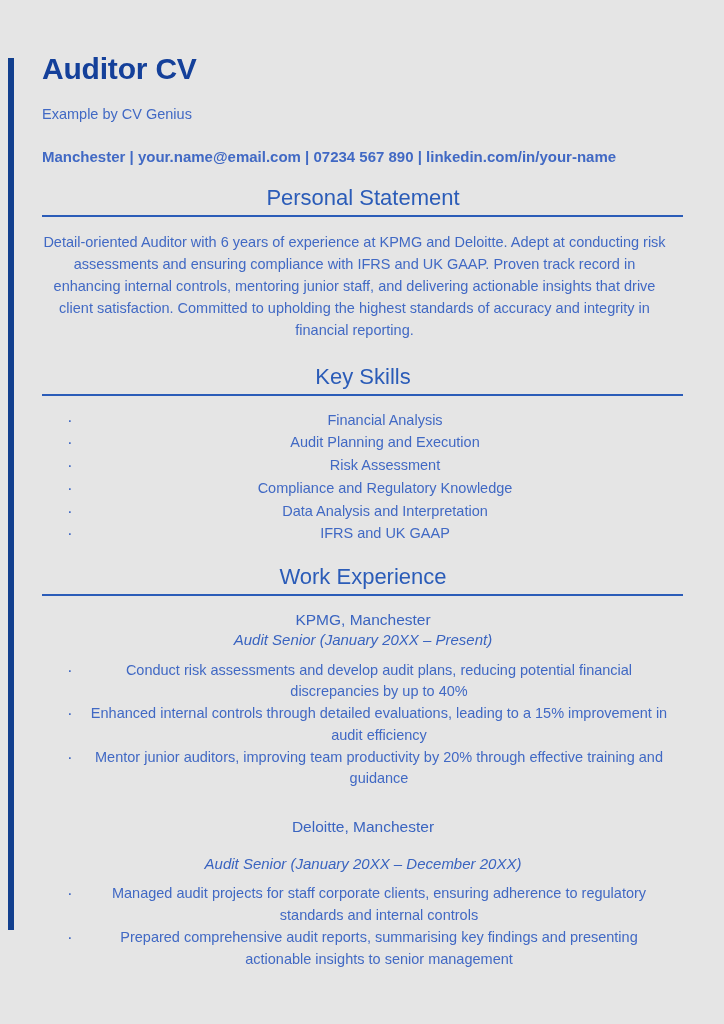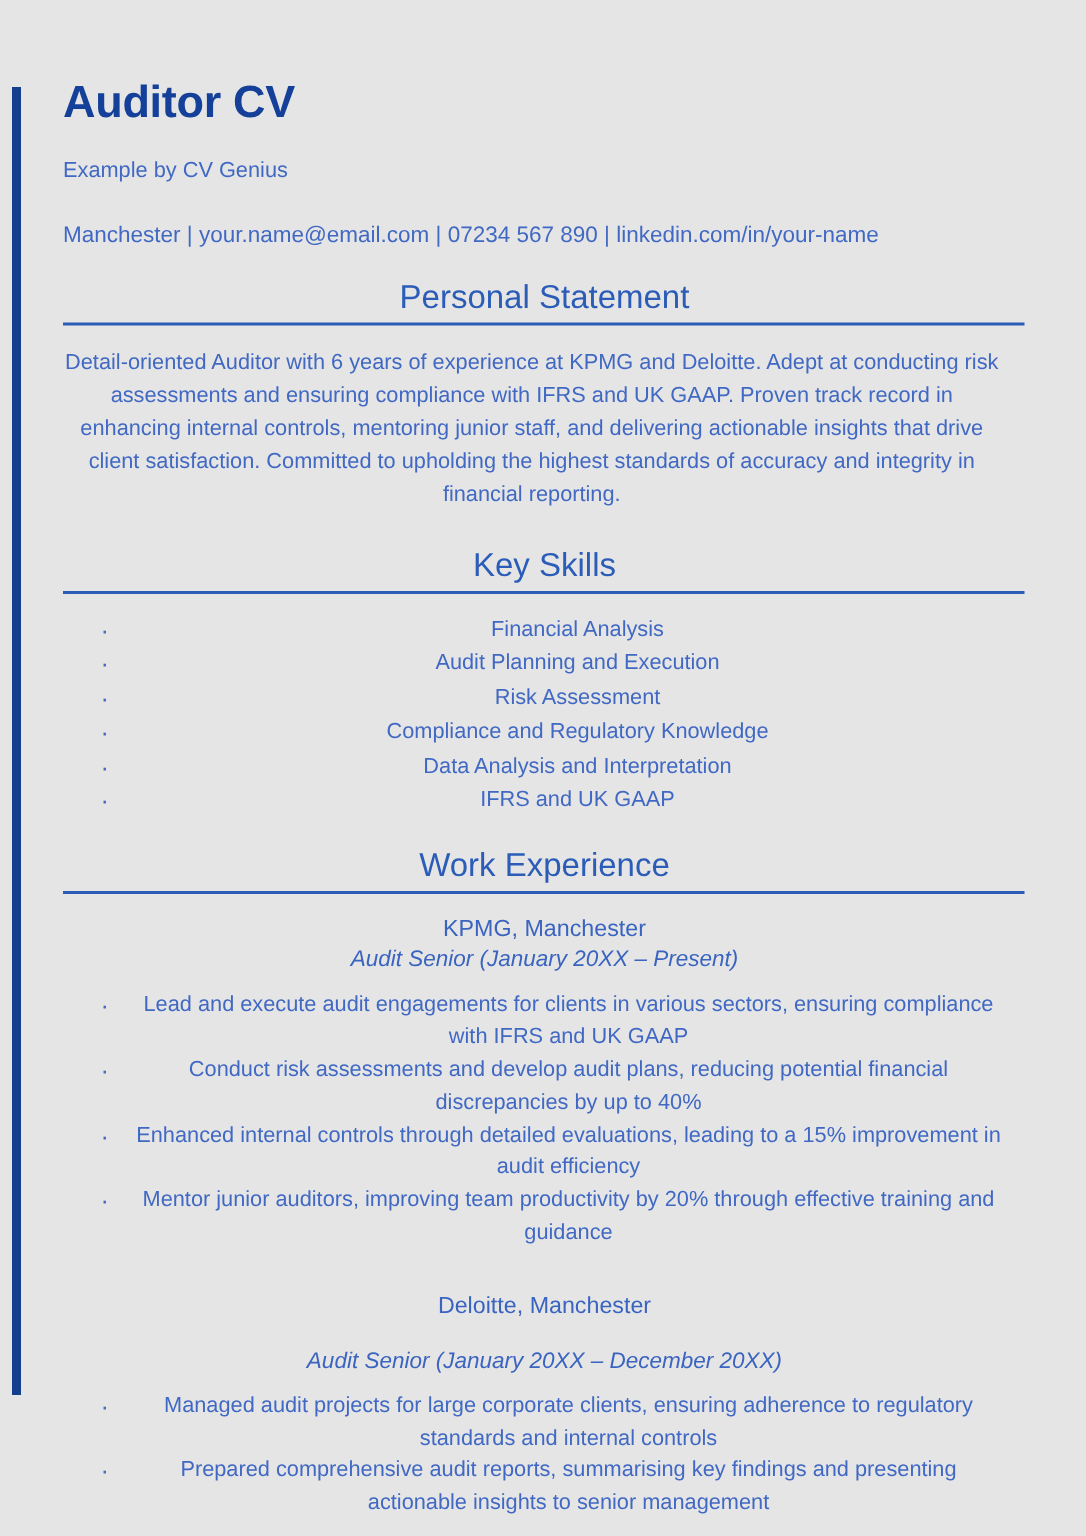--- a/index.html
+++ b/index.html
@@ -154,21 +154,21 @@
 <div class="page" style="background: #e5e5e5;">
 
   <div class="accent-bar" style="background: rgb(18, 63, 142);"></div>
 
   <div class="content">
 
     <h1 class="cv-title" style="color: rgb(20, 64, 154);">Auditor CV</h1>
 
     <div class="byline" style="color: rgb(65, 105, 196);">Example by CV Genius</div>
 
-    <div class="contact-line" style="color: rgb(65, 105, 196);">Manchester | your.name@email.com | 07234 567 890 | linkedin.com/in/your-name</div>
+    <div class="contact-line" style="color: rgb(65, 105, 196); font-weight: bold;">Manchester | your.name@email.com | 07234 567 890 | linkedin.com/in/your-name</div>
 
     <div class="section sec-statement">
       <h2 class="section-heading" style="color: rgb(43, 92, 184);">Personal Statement</h2>
       <div class="section-rule" style="background: rgb(43, 92, 184);"></div>
       <p class="statement" style="color: rgb(65, 105, 196);">Detail-oriented Auditor with 6 years of experience at KPMG and Deloitte. Adept at conducting risk assessments and ensuring compliance with IFRS and UK GAAP. Proven track record in enhancing internal controls, mentoring junior staff, and delivering actionable insights that drive client satisfaction. Committed to upholding the highest standards of accuracy and integrity in financial reporting.</p>
     </div>
 
     <div class="section sec-keyskills">
       <h2 class="section-heading" style="color: rgb(43, 92, 184);">Key Skills</h2>
       <div class="section-rule" style="background: rgb(43, 92, 184);"></div>
@@ -183,32 +183,31 @@
     </div>
 
     <div class="section sec-work">
       <h2 class="section-heading" style="color: rgb(43, 92, 184);">Work Experience</h2>
       <div class="section-rule" style="background: rgb(43, 92, 184);"></div>
 
       <div class="job job-kpmg">
         <div class="job-company">KPMG, Manchester</div>
         <div class="job-role">Audit Senior (January 20XX – Present)</div>
         <ul class="bullets duties-list">
-          <li style="color: rgb(65, 105, 196);">Lead and execute audit engagements for clients in various sectors, ensuring compliance with IFRS and UK GAAP</li>
           <li style="color: rgb(65, 105, 196);">Conduct risk assessments and develop audit plans, reducing potential financial discrepancies by up to 40%</li>
           <li style="color: rgb(65, 105, 196);">Enhanced internal controls through detailed evaluations, leading to a 15% improvement in audit efficiency</li>
           <li style="color: rgb(65, 105, 196);">Mentor junior auditors, improving team productivity by 20% through effective training and guidance</li>
         </ul>
       </div>
 
       <div class="job job-deloitte">
         <div class="job-company">Deloitte, Manchester</div>
         <div class="job-role">Audit Senior (January 20XX – December 20XX)</div>
         <ul class="bullets duties-list">
-          <li style="color: rgb(65, 105, 196);">Managed audit projects for large corporate clients, ensuring adherence to regulatory standards and internal controls</li>
+          <li style="color: rgb(65, 105, 196);">Managed audit projects for staff corporate clients, ensuring adherence to regulatory standards and internal controls</li>
           <li style="color: rgb(65, 105, 196);">Prepared comprehensive audit reports, summarising key findings and presenting actionable insights to senior management</li>
         </ul>
       </div>
 
     </div>
 
   </div>
 </div>
 
 </body></html>

